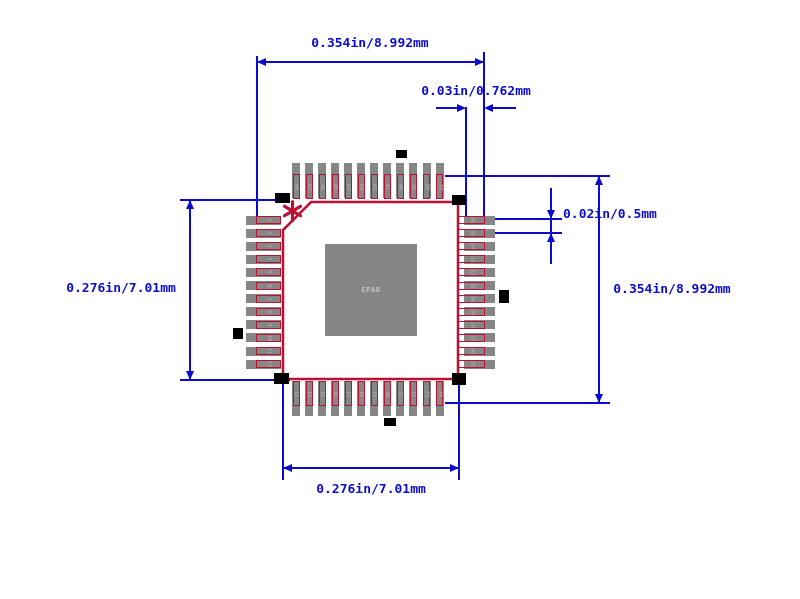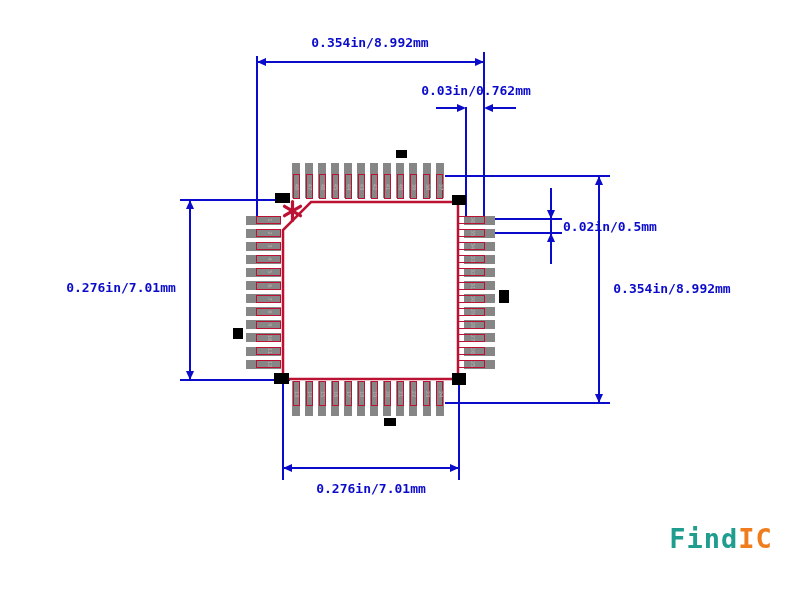--- a/index.html
+++ b/index.html
@@ -219,34 +219,36 @@
       <div class="lead" style="left:458px;top:333.9px;width:27px;height:8px"></div>
       <span class="pnum" style="left:471.5px;top:337.9px">27</span>
       <div class="pad" style="left:464px;top:346.5px;width:31px;height:9px"></div>
       <div class="lead" style="left:458px;top:347px;width:27px;height:8px"></div>
       <span class="pnum" style="left:471.5px;top:351px">26</span>
       <div class="pad" style="left:464px;top:359.6px;width:31px;height:9px"></div>
       <div class="lead" style="left:458px;top:360.1px;width:27px;height:8px"></div>
       <span class="pnum" style="left:471.5px;top:364.1px">25</span>
     </div>
 
+  <div class="epad">
+    <span>EPAD</span>
+  </div>
 
   <div class="mk" style="left:396px;top:150px;width:11px;height:8px;"></div>
   <div class="mk" style="left:275px;top:193px;width:15px;height:10px;"></div>
   <div class="mk" style="left:452px;top:195px;width:14px;height:10px;"></div>
   <div class="mk" style="left:233px;top:328px;width:10px;height:11px;"></div>
   <div class="mk" style="left:499px;top:290px;width:10px;height:13px;"></div>
   <div class="mk" style="left:274px;top:373px;width:15px;height:11px;"></div>
   <div class="mk" style="left:452px;top:373px;width:14px;height:12px;"></div>
   <div class="mk" style="left:384px;top:418px;width:12px;height:8px;"></div>
 
   <div class="dim-label" style="left:370px;top:35px;">0.354in/8.992mm</div>
   <div class="dim-label" style="left:476px;top:83px;">0.03in/0.762mm</div>
-  <div class="dim-label no-center" style="left:563px;top:219px;">0.02in/0.5mm</div>
+  <div class="dim-label no-center" style="left:563px;top:206px;">0.02in/0.5mm</div>
   <div class="dim-label" style="left:121px;top:280px;">0.276in/7.01mm</div>
   <div class="dim-label" style="left:672px;top:281px;">0.354in/8.992mm</div>
   <div class="dim-label" style="left:371px;top:481px;">0.276in/7.01mm</div>
 
   <div class="logo">
-    <div class="logo-word"><span class="t">Find</span><span class="o">IC</span></div>
   </div>
 
 </div>
 
 </body></html>

